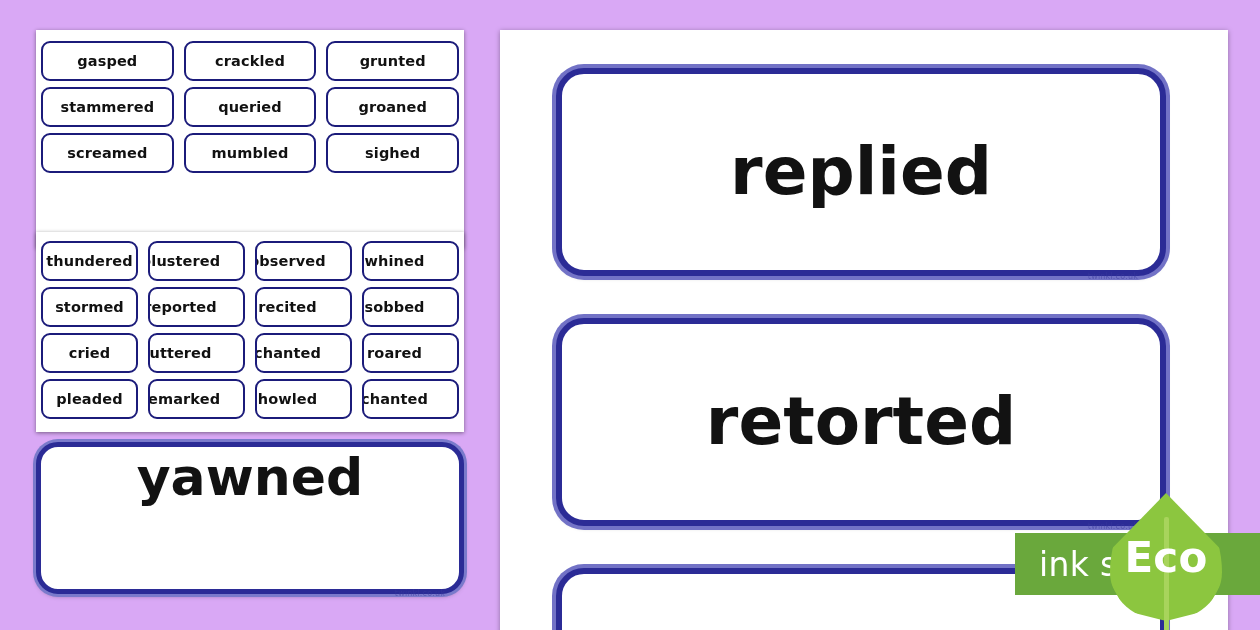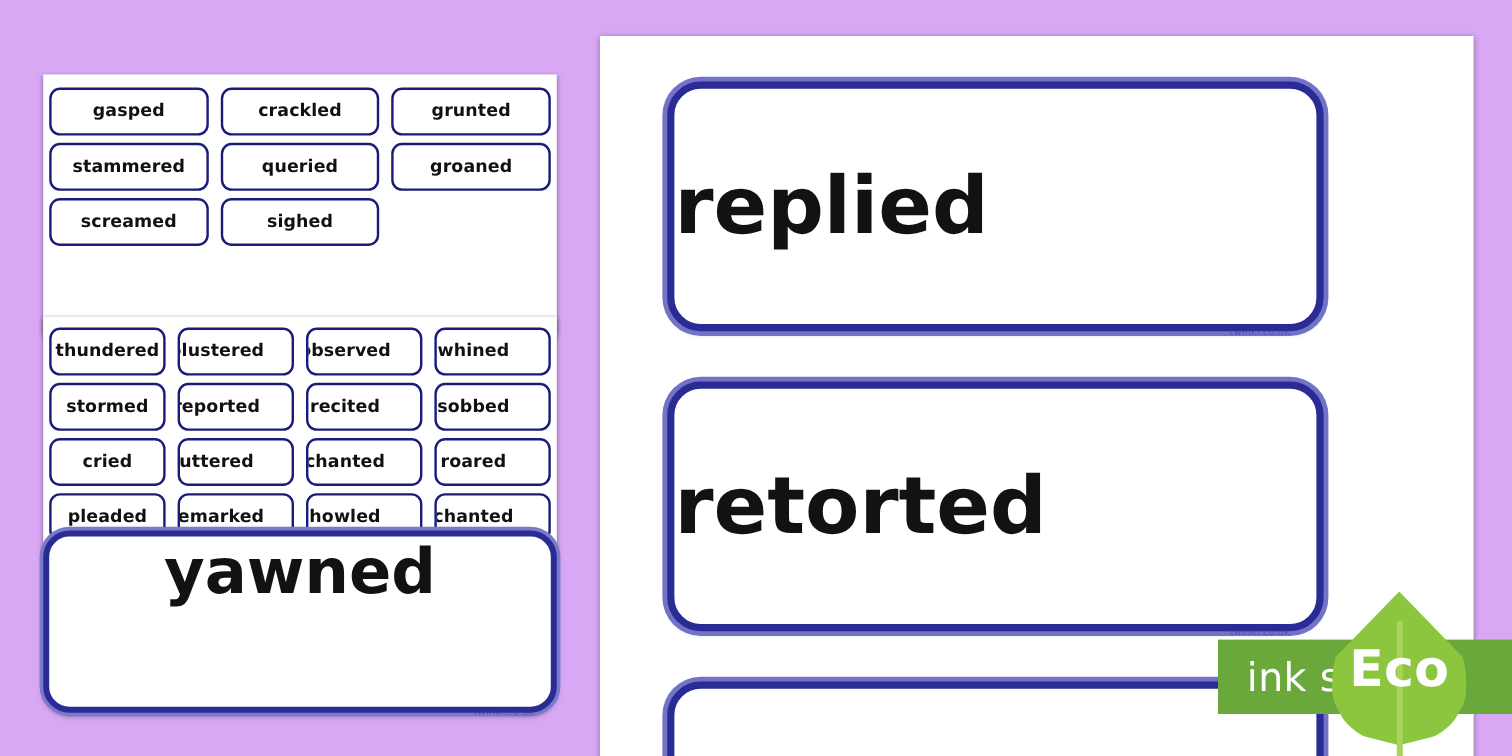--- a/index.html
+++ b/index.html
@@ -20,21 +20,20 @@
     position: absolute;
     left: 36px; top: 30px;
     width: 428px; height: 570px;
   }
 
   
   .mini-sheet {
     position: absolute;
     background: #ffffff;
     box-shadow: 0 1px 4px rgba(0,0,0,0.45);
-    margin-top: 32px;
   }
   #mini-sheet-back {
     left: 0px; top: 0px;
     width: 428px; height: 218px;
     z-index: 1;
     padding: 8px 0 0 0;
   }
   #mini-sheet-front {
     left: 0px; top: 202px;
     width: 428px; height: 200px;
@@ -103,29 +102,29 @@
     left: 500px; top: 30px;
     width: 728px; height: 620px;
     background: #ffffff;
     box-shadow: 0 1px 5px rgba(0,0,0,0.35);
     z-index: 1;
     overflow: hidden;
   }
   .big-card {
     position: absolute;
     left: 56px;
-    width: 547px;
+    width: 610px;
     height: 208px;
     background: #ffffff;
     border: 6px solid #2b2b96;
     border-radius: 28px;
     box-shadow: 0 0 0 4px #7272c6, 0 2px 4px rgba(0,0,0,0.25);
     display: flex;
     align-items: center;
-    justify-content: flex-start;
+    justify-content: center;
   }
   #big-card-1 { top: 38px; }
   #big-card-2 { top: 288px; }
   #big-card-3 { top: 538px; }
   .big-card .bigword {
     font-size: 66px;
     color: #121212;
     font-weight: 600;
     line-height: 1;
   }
@@ -237,20 +236,25 @@
             <span class="w">groaned</span>
           </div>
         </div>
         <div class="mini-cell">
           <div class="mini-card">
             <span class="w">screamed</span>
           </div>
         </div>
         <div class="mini-cell">
           <div class="mini-card">
+            <span class="w">mumbled</span>
+          </div>
+        </div>
+        <div class="mini-cell">
+          <div class="mini-card">
             <span class="w">sighed</span>
           </div>
         </div>
       </div>
   </div>
 
   <div class="mini-sheet" id="mini-sheet-front">
     <div class="mini-grid grid-4" id="grid-front">
         <div class="mini-cell">
           <div class="mini-card">

